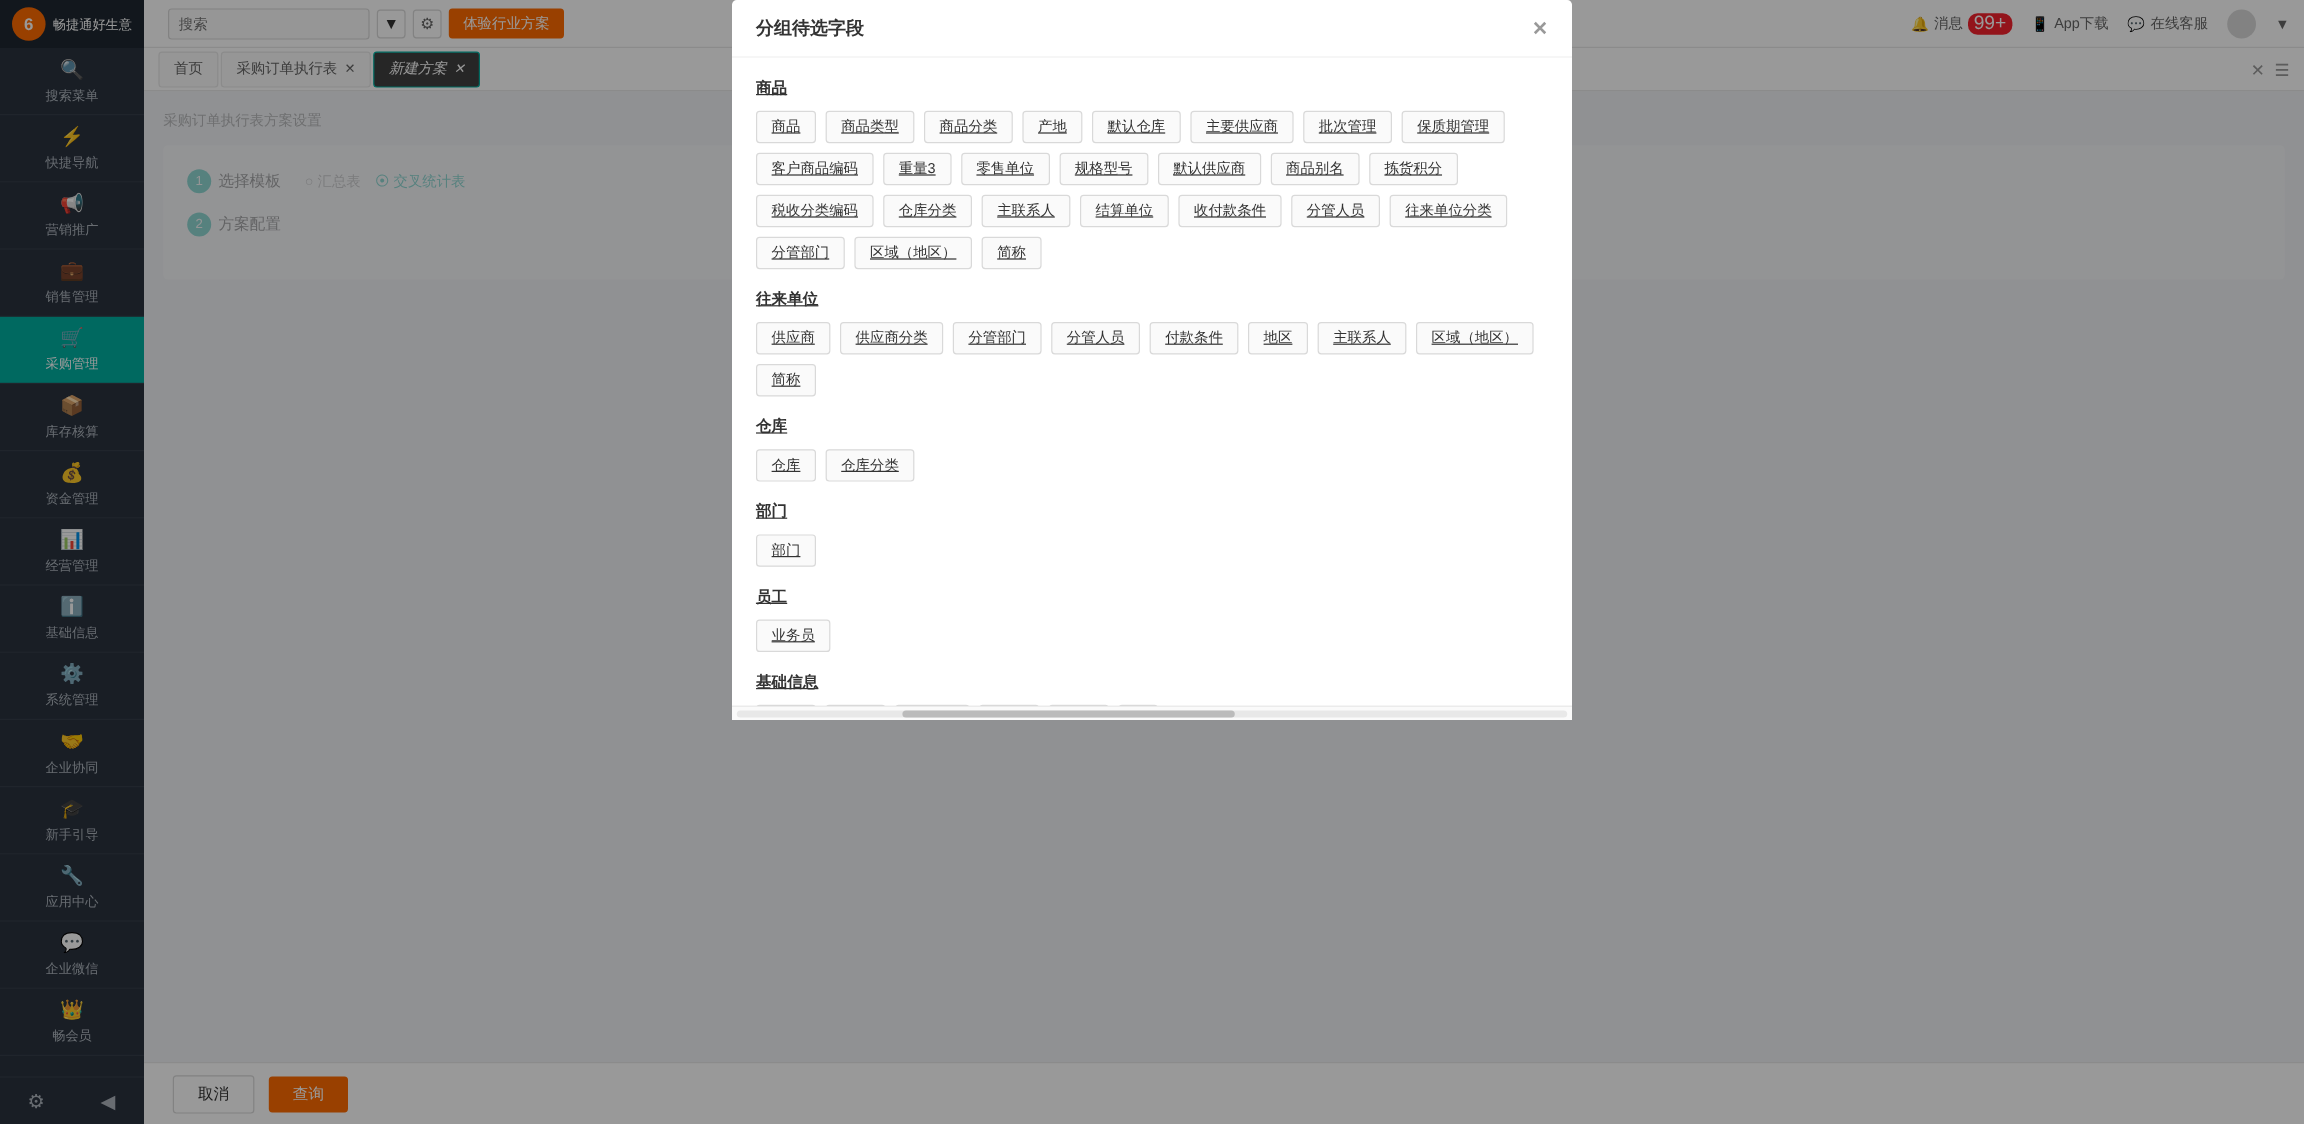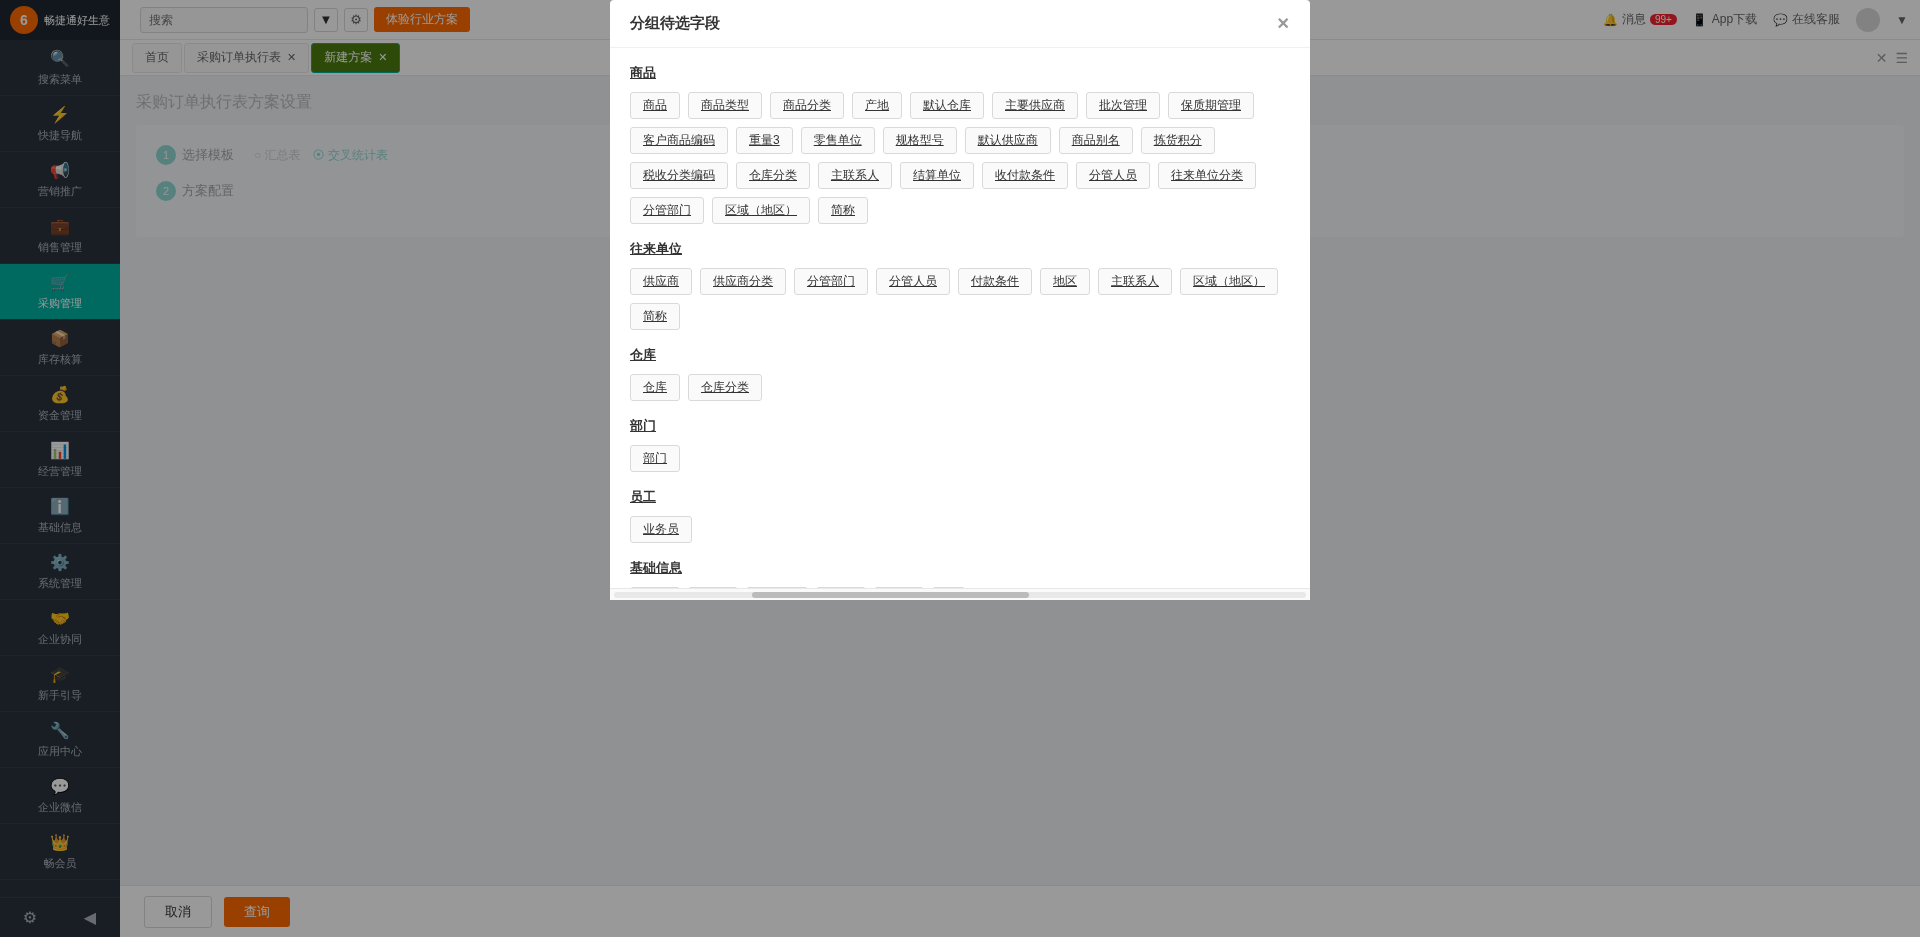--- a/index.html
+++ b/index.html
@@ -54,21 +54,21 @@
     }
     .header-right-item {
       display: flex; align-items: center; gap: 4px;
       font-size: 12px; color: #666; cursor: pointer;
     }
     .badge {
       background: #f5222d;
       color: #fff;
       border-radius: 8px;
       padding: 0 5px;
-      font-size: 10px;
+      font-size: 16px;
       min-width: 16px;
       text-align: center;
     }
     .avatar {
       width: 24px; height: 24px;
       background: #d9d9d9;
       border-radius: 50%;
     }
 
     
@@ -89,23 +89,24 @@
       padding: 0 12px;
       display: flex; align-items: center; gap: 6px;
       border: 1px solid #e8e8e8;
       border-radius: 3px;
       cursor: pointer;
       font-size: 12px;
       color: #666;
       background: #fafafa;
     }
     .tab-item.active {
-      background: #4d7c0f;
+      background: #404040;
       color: #fff;
       border-color: #00b0a0;
+      font-style: italic;
     }
     .tab-close {
       font-size: 11px; cursor: pointer; color: inherit;
     }
 
     
     .sidebar {
       position: fixed;
       top: 0; left: 0;
       width: 120px;
@@ -152,21 +153,21 @@
       height: 40px;
       border-top: 1px solid #363e4a;
     }
     .sidebar-bottom-btn {
       flex: 1;
       display: flex; align-items: center; justify-content: center;
       color: #adb5bd; cursor: pointer; font-size: 16px;
     }
 
     .page-title {
-      font-size: 16px;
+      font-size: 12px;
       color: #666;
       margin-bottom: 12px;
     }
 
     .content-card {
       background: #fff;
       border-radius: 4px;
       padding: 16px;
     }
 

